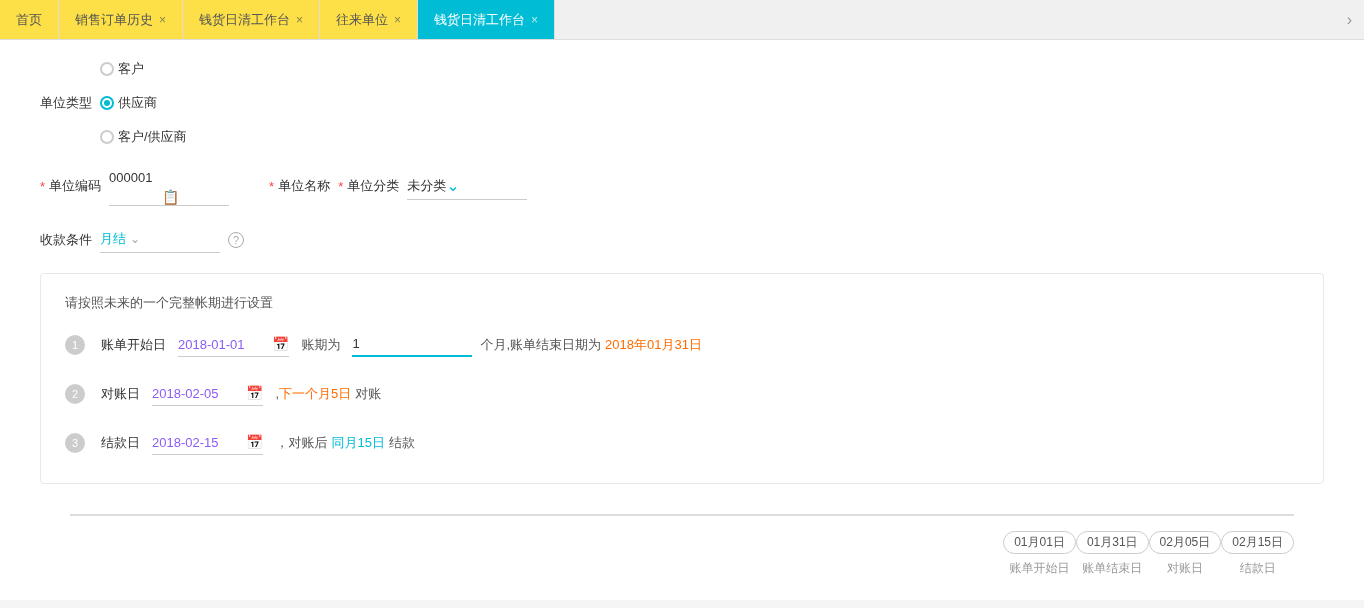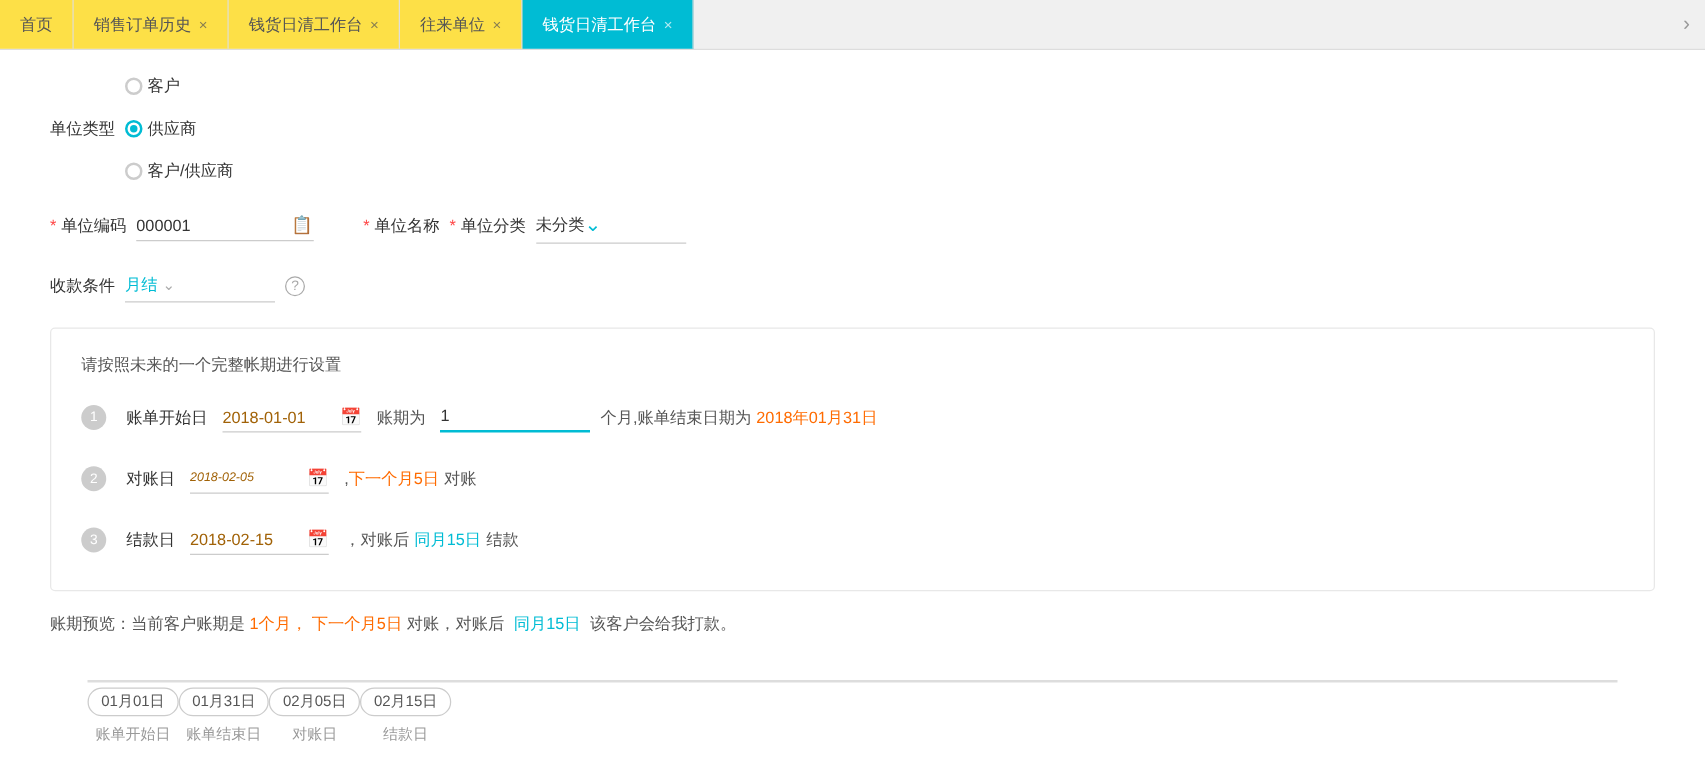--- a/index.html
+++ b/index.html
@@ -104,20 +104,21 @@
       outline: none;
       padding: 4px 0;
       font-size: 13px;
       color: #333;
       background: transparent;
     }
     .input-with-icon {
       display: flex;
       align-items: center;
       border-bottom: 1px solid #ccc;
+      flex-direction: column;
     }
     .input-with-icon input {
       border: none;
       outline: none;
       font-size: 13px;
       color: #333;
       background: transparent;
       padding: 4px 0;
     }
     .input-icon {
@@ -181,21 +182,21 @@
     .date-input-wrapper {
       display: flex;
       align-items: center;
       border-bottom: 1px solid #ccc;
       padding: 4px 0;
     }
     .date-input-wrapper input {
       border: none;
       outline: none;
       font-size: 13px;
-      color: #a16207;
+      color: #8b5cf6;
       background: transparent;
       width: 90px;
     }
     .cal-icon { color: #00bcd4; cursor: pointer; font-size: 14px; margin-left: 4px; }
     .period-input {
       border: none;
       border-bottom: 2px solid #00bcd4;
       outline: none;
       font-size: 13px;
       width: 120px;
@@ -224,24 +225,25 @@
     .timeline-line {
       position: absolute;
       top: 14px;
       left: 30px;
       right: 30px;
       height: 2px;
       background: #ddd;
     }
     .timeline-nodes {
       display: flex;
-      justify-content: flex-start;
+      justify-content: flex-end;
       width: 100%;
       position: relative;
       z-index: 1;
+      margin-top: 11px;
     }
     .timeline-node {
       display: flex;
       flex-direction: column;
       align-items: center;
     }
     .node-badge {
       background: #fff;
       border: 1px solid #ccc;
       border-radius: 12px;
@@ -365,21 +367,21 @@
       <span style="color:#555; margin-right: 4px;">账期为</span>
       <input type="text" class="period-input" value="1" style="">
       <span style="color:#555;">个月,账单结束日期为</span>
       <span class="highlight-orange" style="margin-left:4px;text-align:right;">2018年01月31日</span>
     </div>
 
     <div class="numbered-row">
       <div class="row-number">2</div>
       <span class="row-field-label">对账日</span>
       <div class="date-input-wrapper" style="margin-right: 12px;">
-        <input type="text" value="2018-02-05" style="width: 90px; border: none; outline: none; font-size: 10px; font-style: italic;">
+        <input type="text" value="2018-02-05" style="width: 90px; border: none; outline: none; font-size: 13px;">
         <span class="cal-icon">📅</span>
       </div>
       <span style="color:#555;">,</span>
       <span class="highlight-orange">下一个月5日</span>
       <span style="color:#555; margin-left: 4px;">对账</span>
     </div>
 
     <div class="numbered-row" style="margin-bottom: 8px;">
       <div class="row-number">3</div>
       <span class="row-field-label">结款日</span>
@@ -387,28 +389,20 @@
         <input type="text" value="2018-02-15" style="width: 90px; border: none; outline: none; font-size: 13px;">
         <span class="cal-icon">📅</span>
       </div>
       <span style="color:#555;">，对账后</span>
       <span class="highlight-teal" style="margin: 0 4px;">同月15日</span>
       <span style="color:#555;">结款</span>
     </div>
 
   </div>
 
-  <div class="preview-text">
-    <span>账期预览：当前客户账期是</span>
-    <span class="highlight-orange">1个月，</span>
-    <span class="highlight-orange">下一个月5日</span>
-    <span>对账，对账后</span>
-    <span class="highlight-teal" style="margin: 0 4px;">同月15日</span>
-    <span>该客户会给我打款。</span>
-  </div>
 
   <div class="timeline-wrapper">
     <div class="timeline-line"></div>
     <div class="timeline-nodes">
       <div class="timeline-node">
         <div class="node-badge">01月01日</div>
         <div class="node-label">账单开始日</div>
       </div>
       <div class="timeline-node">
         <div class="node-badge">01月31日</div>

